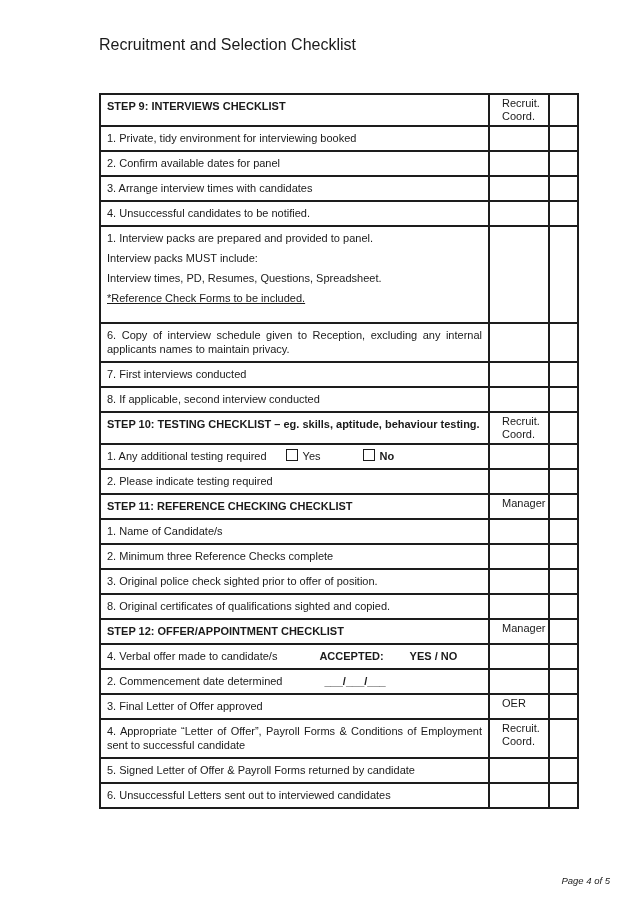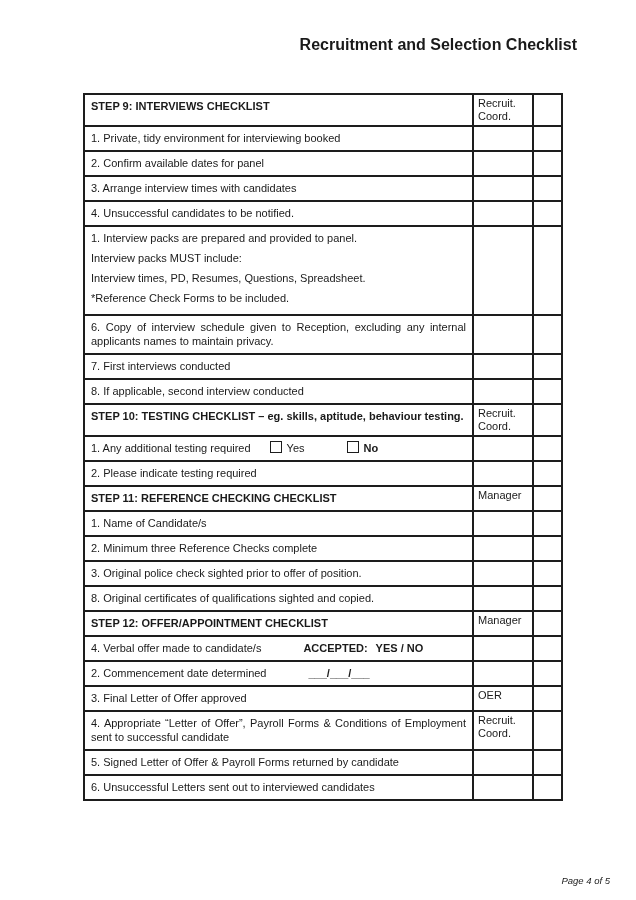--- a/index.html
+++ b/index.html
@@ -7,47 +7,47 @@
     width: 636px; height: 900px;
     background: #ffffff;
     font-family: "Liberation Sans", sans-serif;
     color: #1a1a1a;
     position: relative;
     overflow: hidden;
   }
   .doc-title {
     position: absolute;
     left: 99px; top: 35px; width: 478px;
-    text-align: right;
-    font-size: 16px; font-weight: bold;
+    text-align: left;
+    font-size: 16px; font-weight: normal;
     line-height: 20px;
     margin: 0;
   }
   table.checklist {
     position: absolute;
-    left: 83px; top: 93px; width: 478px;
+    left: 99px; top: 93px; width: 478px;
     border-collapse: collapse;
     table-layout: fixed;
   }
   td {
     border: 2px solid #1d1d1d;
     font-size: 11px;
     line-height: 14px;
     vertical-align: top;
     padding: 4px 6px 5px 6px;
     overflow: hidden;
   }
   td.c-task.section { font-weight: bold; }
   td.c-task.justify { text-align: justify; }
   td.c-task .line { margin: 0 0 6px 0; }
-  td.c-task .line:last-child { margin-bottom: 4px; }
-  td.c-owner { padding: 2px 4px; line-height: 13px; margin-left: 36px; }
+  td.c-task .line:last-child { margin-bottom: 12px; text-decoration: underline; }
+  td.c-owner { padding: 2px 12px; line-height: 13px; margin-left: 36px; }
   td.c-check { padding: 0; }
   .part + .part { margin-left: 42px; font-weight: bold; }
-  .part + .part + .part { margin-left: 8px; text-align: center; }
+  .part + .part + .part { margin-left: 26px; text-align: center; }
   .cb-group { margin-left: 19px; white-space: nowrap; text-align: center; }
   .cb-group + .cb-group { margin-left: 42px; font-weight: bold; }
   .checkbox {
     display: inline-block;
     width: 10px; height: 10px;
     border: 1.5px solid #1d1d1d;
     background: #ffffff;
     vertical-align: -1px;
     margin-right: 5px;
   }

